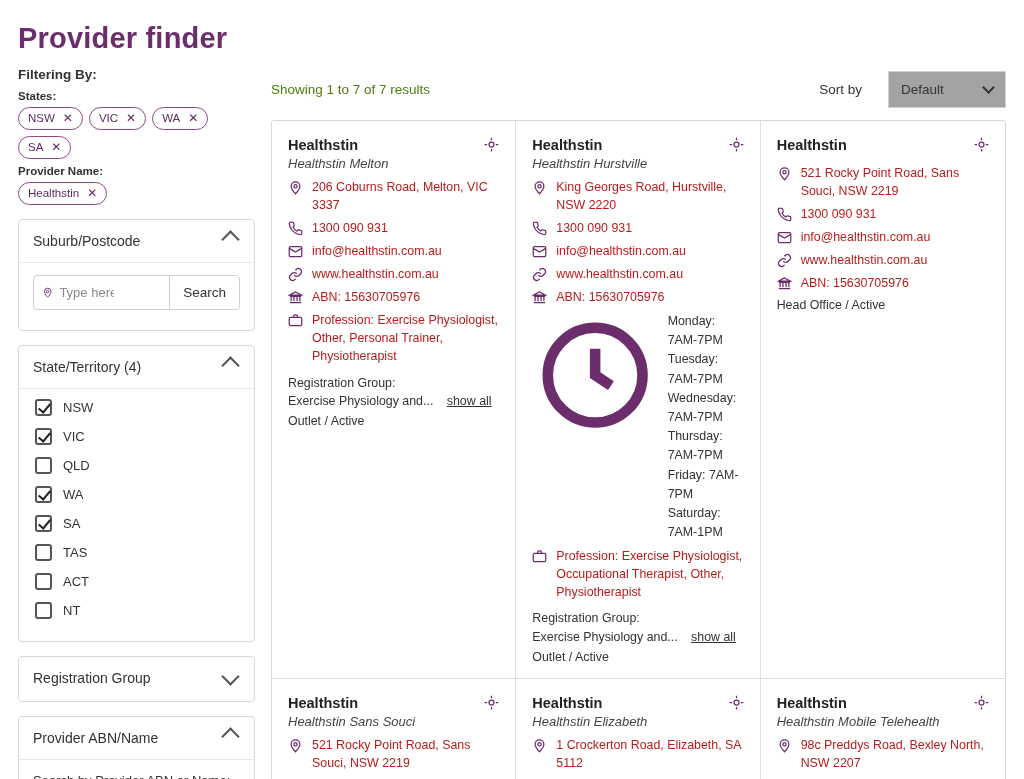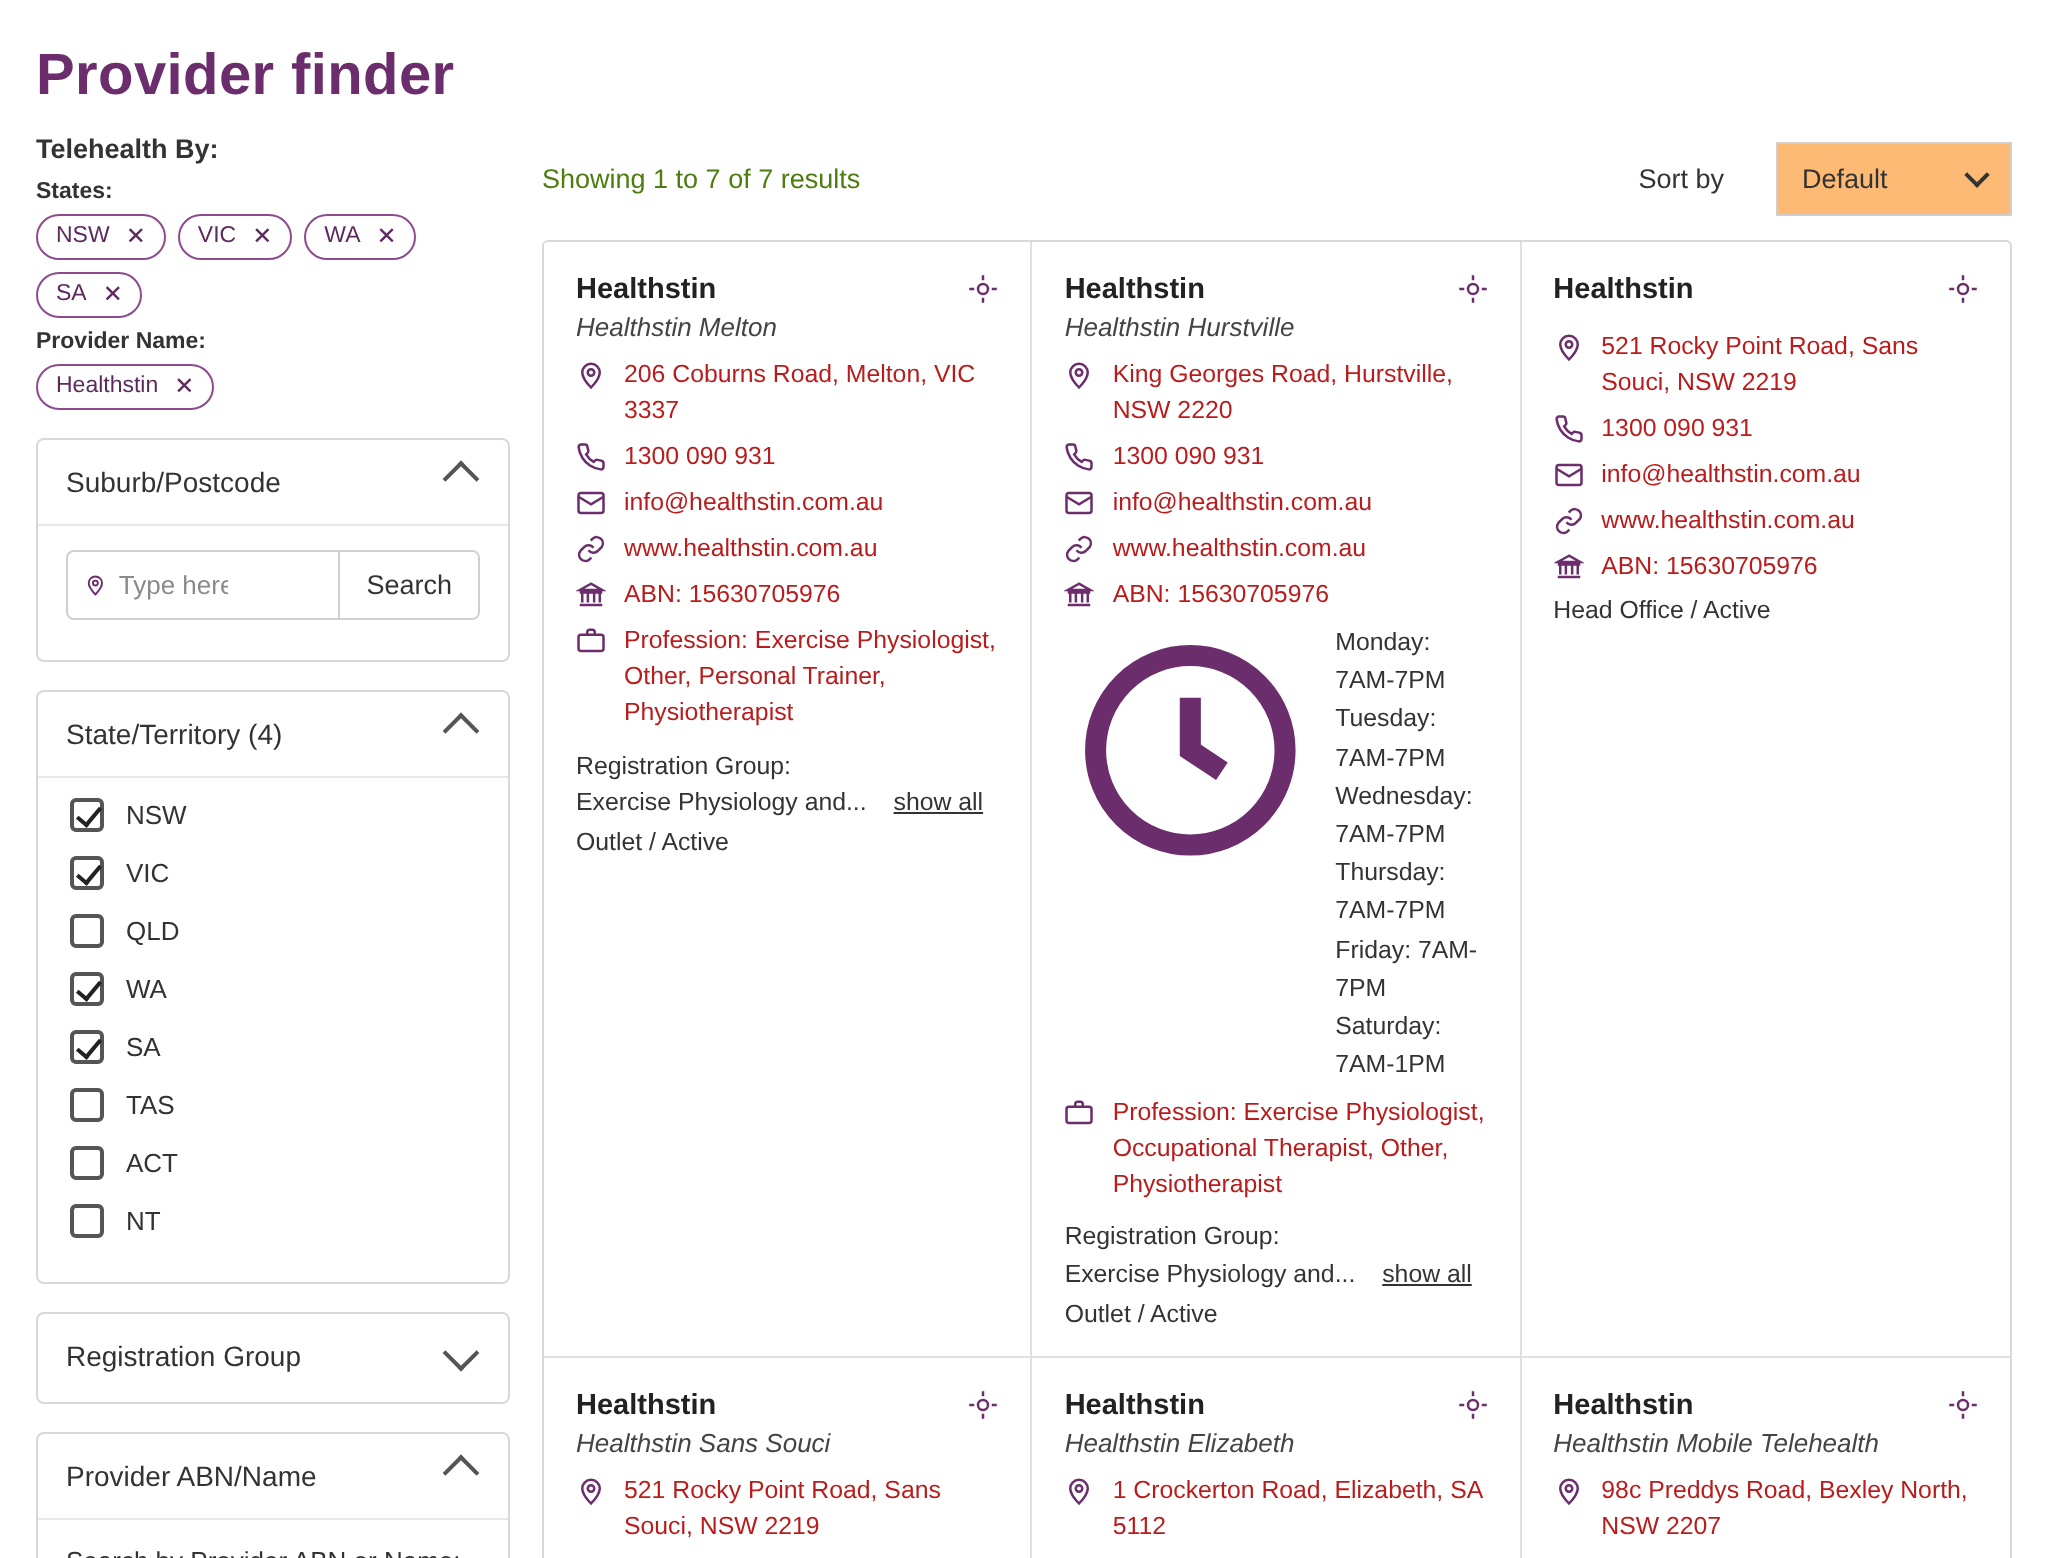--- a/index.html
+++ b/index.html
@@ -177,21 +177,21 @@
     justify-content: space-between;
     margin-bottom: 12px;
     padding-top: 4px;
   }
   .showing { font-size: 13.5px; color: #4d7c0f; }
   .sort-wrap { display: flex; align-items: center; gap: 26px; }
   .sort-label { font-size: 13.5px; color: #333; }
   .select {
     border: 1px solid #cfcfcf;
     border-radius: 0;
-    background: #fdba74;
+    background: #a3a3a3;
     min-width: 118px;
     padding: 10px 12px;
     font-size: 13.5px;
     color: #333;
     display: flex;
     align-items: center;
     justify-content: space-between;
     gap: 16px;
     cursor: pointer;
   }
@@ -279,21 +279,21 @@
 <body>
 
 <div class="page">
 
   <h1 class="page-title">Provider finder</h1>
 
   <div class="content">
 
     <div class="sidebar">
 
-      <div class="filtering-by">Telehealth By:</div>
+      <div class="filtering-by">Filtering By:</div>
 
       <div class="filter-group-label">States:</div>
       <div class="chips">
         <span class="chip">
           <span>NSW</span>
           <span class="x">✕</span>
         </span>
         <span class="chip">
           <span>VIC</span>
           <span class="x">✕</span>

